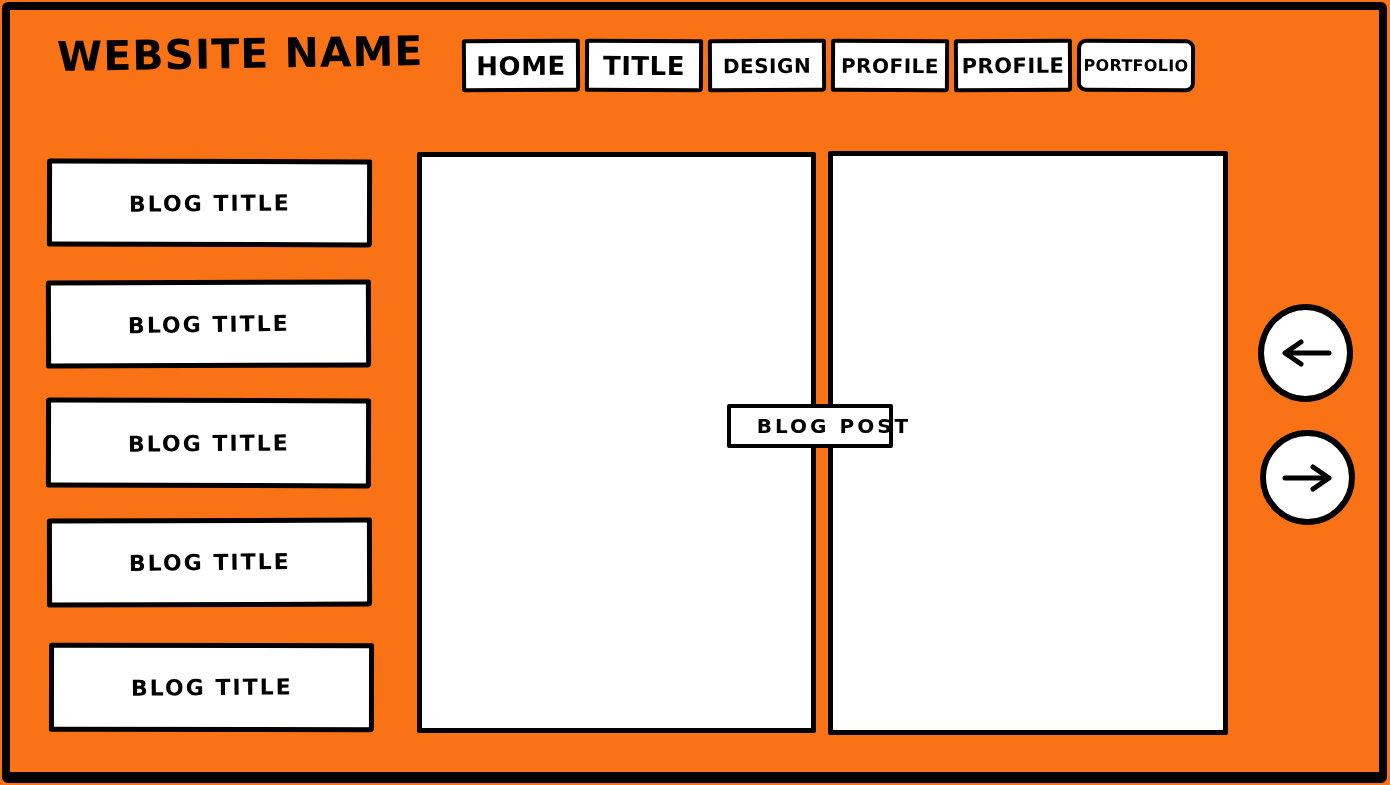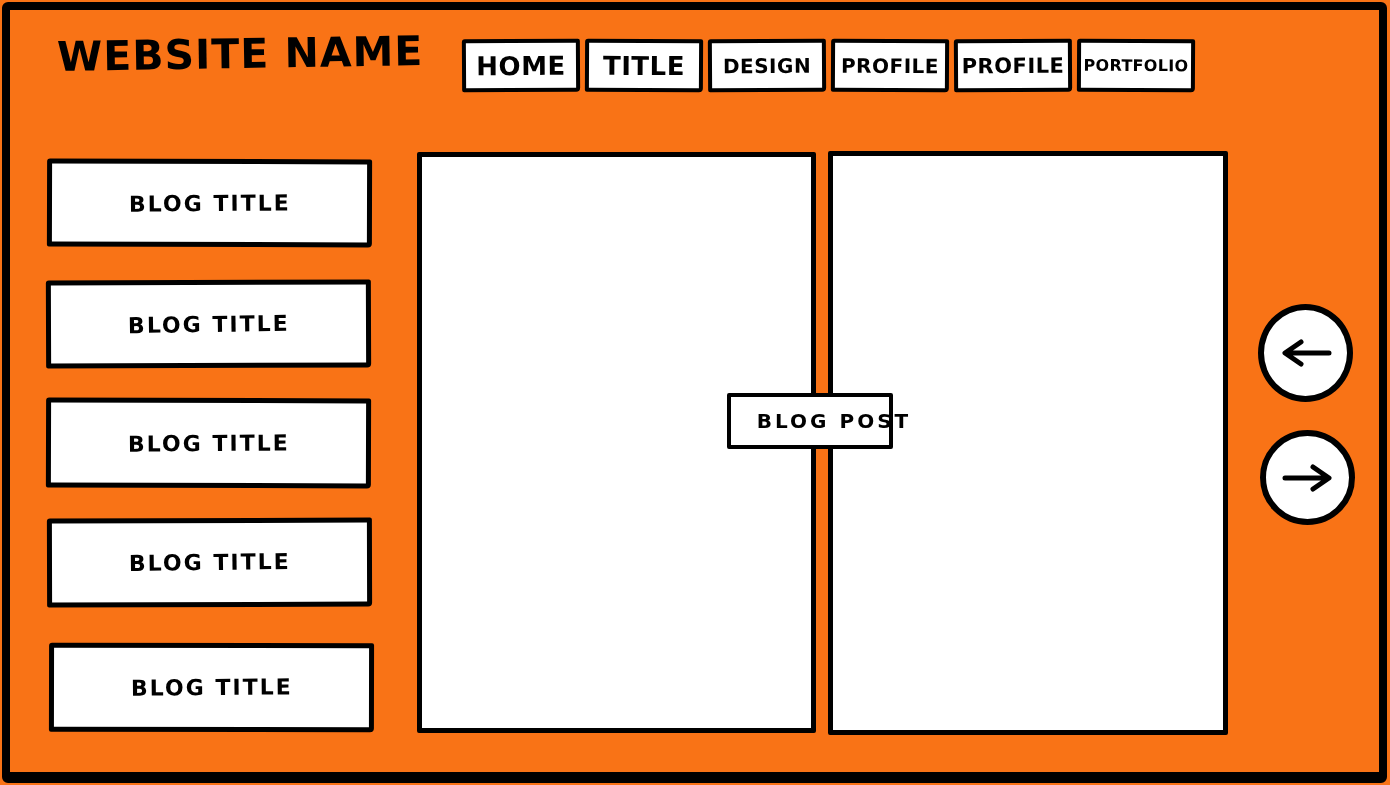--- a/index.html
+++ b/index.html
@@ -62,21 +62,21 @@
     letter-spacing: 0.5px;
     padding: 0;
     white-space: nowrap;
     cursor: pointer;
   }
   .nav-btn:nth-child(odd)  { transform: rotate(-0.35deg); }
   .nav-btn:nth-child(even) { transform: rotate(0.3deg); }
   .nav-btn.fs26 { font-size: 26px; }
   .nav-btn.fs24 { font-size: 20px; }
   .nav-btn.fs21 { font-size: 21px; }
-  .nav-btn.fs16 { font-size: 16px; letter-spacing: 0.3px; }
+  .nav-btn.fs16 { font-size: 16px; letter-spacing: 0.3px; border-radius: 9px; }
   
   .blog-card {
     position: absolute;
     left: 47px;
     width: 325px;
     height: 88px;
     box-sizing: border-box;
     background: #fff;
     border: 5px solid #000;
     border-radius: 3px 2px 4px 2px;
@@ -100,23 +100,23 @@
     box-sizing: border-box;
     background: #fff;
     border: 5px solid #000;
     border-radius: 2px;
   }
   .page-left  { left: 417px; top: 152px; width: 399px; height: 581px; }
   .page-right { left: 828px; top: 151px; width: 400px; height: 584px; }
   .post-label {
     position: absolute;
     left: 727px;
-    top: 393px;
+    top: 404px;
     width: 166px;
-    height: 56px;
+    height: 44px;
     box-sizing: border-box;
     background: #fff;
     border: 4px solid #000;
     border-radius: 2px;
     display: flex;
     align-items: center;
     justify-content: center;
     font-weight: 700;
     font-size: 20px;
     letter-spacing: 3px;

